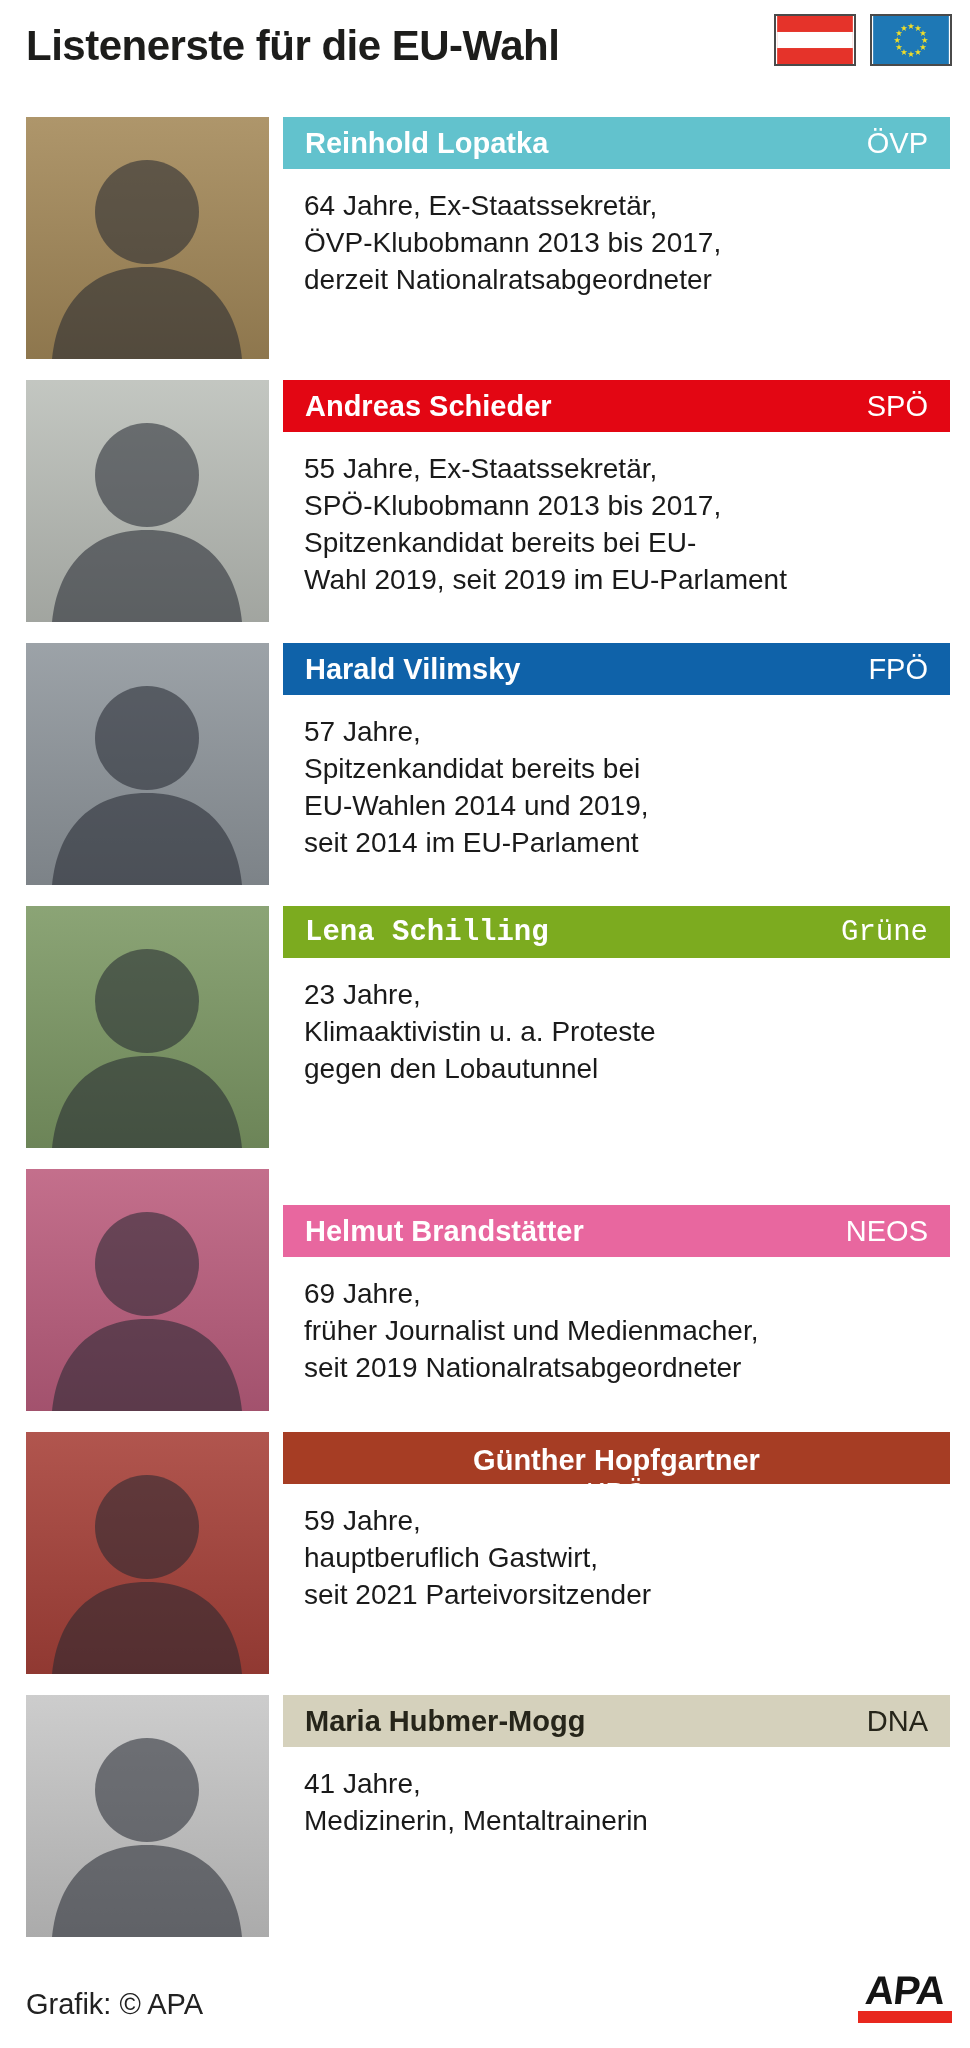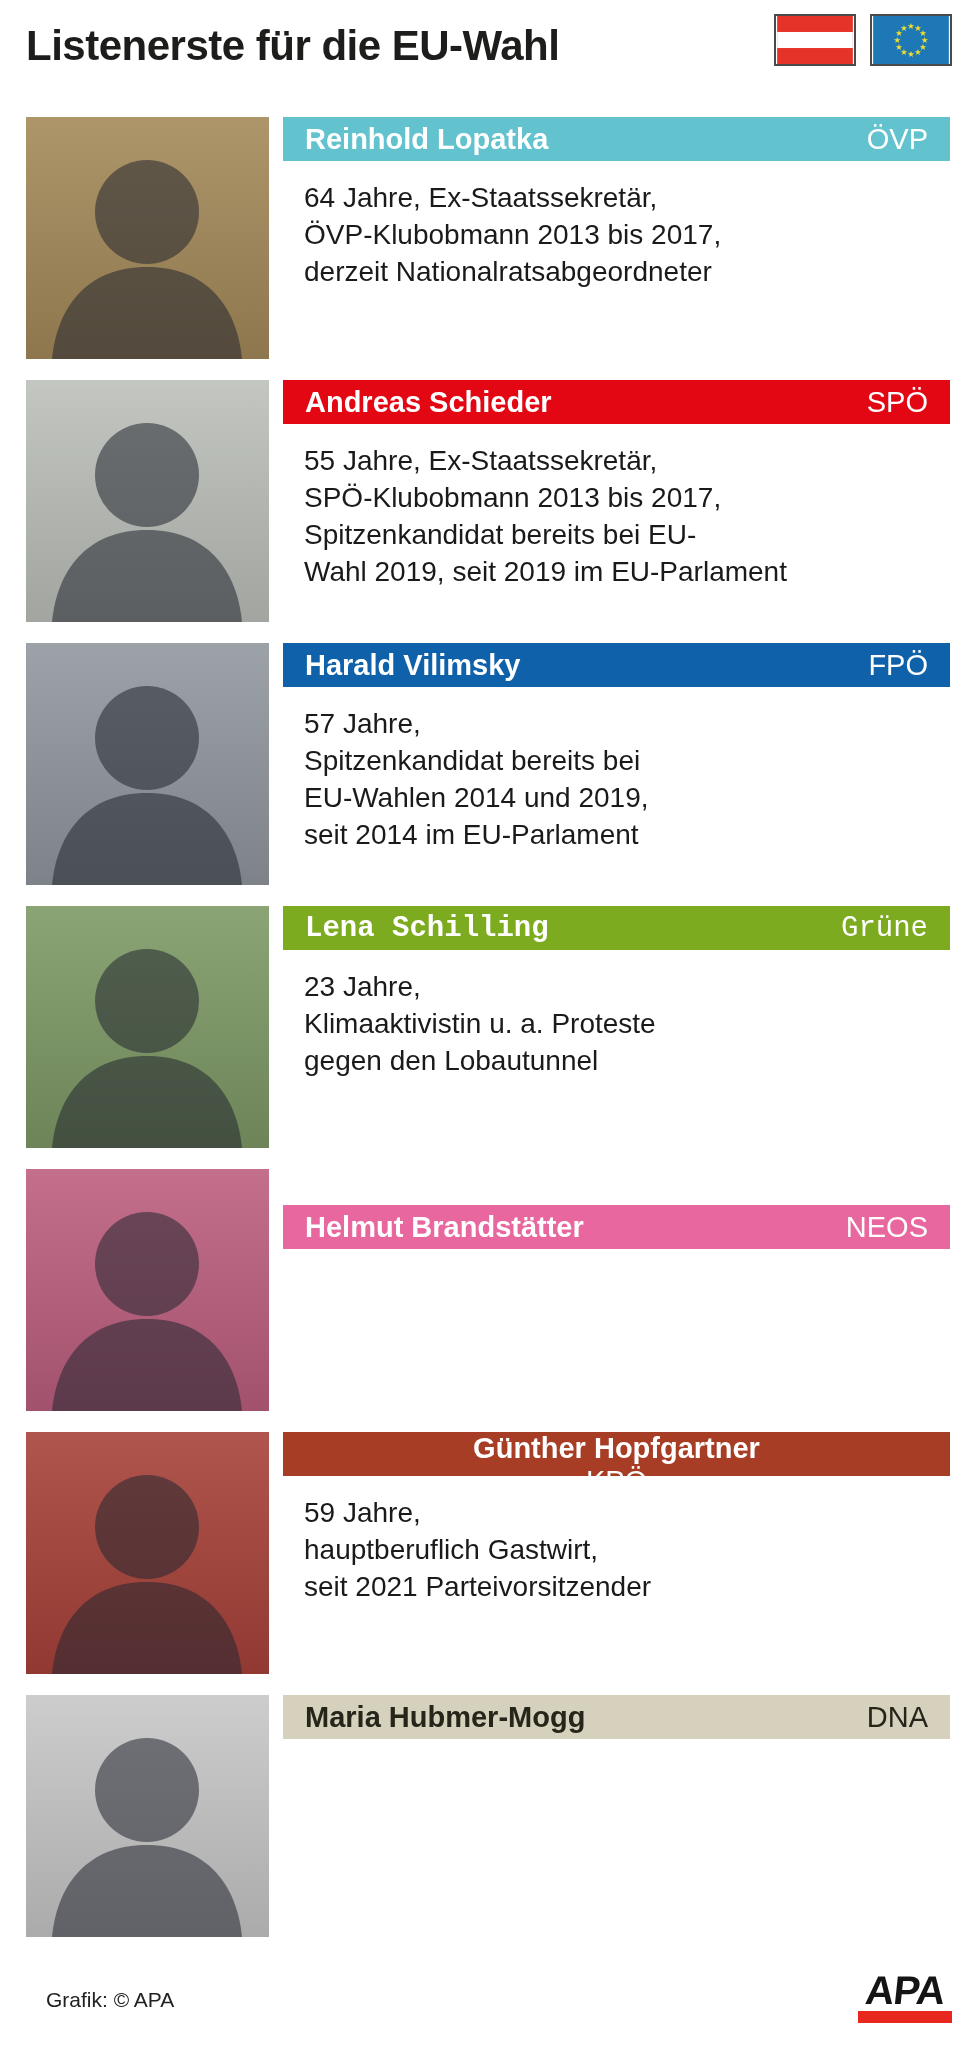--- a/index.html
+++ b/index.html
@@ -14,29 +14,29 @@
   .flag { width:82px; height:52px; border:2px solid #4a4a4a; display:block; }
 
   .rows { position:absolute; left:26px; top:117px; width:924px; }
   .row { display:flex; gap:14px; height:242px; margin-bottom:21px; }
 
   .photo { width:243px; height:242px; flex:0 0 243px; position:relative; overflow:hidden;
            background-image:linear-gradient(rgba(255,255,255,.10), rgba(0,0,0,.14)); }
   .photo svg { position:absolute; left:0; top:0; width:100%; height:100%; }
 
   .content { flex:1; min-width:0; }
-  .bar { height:44px; display:flex; align-items:center; justify-content:space-between;
-         padding:0 22px; }
+  .bar { height:52px; display:flex; align-items:center; justify-content:space-between;
+         padding:12px 22px; }
   .bar .name  { font-size:29px; font-weight:bold; white-space:nowrap; }
   .bar .party { font-size:29px; white-space:nowrap; }
 
   .desc { margin-top:18px; padding-left:21px; font-size:28px; line-height:37px;
           white-space:pre-line; color:#1a1a1a; }
 
-  .credit { position:absolute; left:26px; top:1988px; font-size:21px; color:#222222;margin-left:20px; }
+  .credit { position:absolute; left:26px; top:1988px; font-size:29px; color:#222222; }
 
   .apa-logo { position:absolute; right:18px; top:1970px; width:94px; text-align:center; }
   .apa-text { display:block; font-size:40px; font-weight:bold; letter-spacing:-1px;
               color:#141414; transform:skewX(-6deg); line-height:40px; }
   .apa-red-bar { width:94px; height:12px; margin-top:1px; }
 </style>
 </head>
 <body>
 
 <h1 class="page-title">Listenerste für die EU-Wahl</h1>
@@ -156,20 +156,23 @@
             <circle cx="121" cy="95" r="52"></circle>
             <path d="M121 150c-60 0-90 40-95 92h190c-5-52-35-92-95-92z"></path>
           </g>
         </svg>
     </div>
     <div class="content">
       <div class="bar" style="background-color: rgb(232, 103, 159); color: rgb(255, 255, 255); margin-top: 36px;">
         <span class="name">Helmut Brandstätter</span>
         <span class="party">NEOS</span>
       </div>
+      <p class="desc">69 Jahre,
+früher Journalist und Medienmacher,
+seit 2019 Nationalratsabgeordneter</p>
     </div>
   </section>
 
   <section class="row">
     <div class="photo" style="background-color: rgb(168, 66, 58);">
       <svg viewBox="0 0 243 242">
           <g fill="rgba(35,38,48,0.55)">
             <circle cx="121" cy="95" r="52"></circle>
             <path d="M121 150c-60 0-90 40-95 92h190c-5-52-35-92-95-92z"></path>
           </g>
@@ -193,20 +196,22 @@
             <circle cx="121" cy="95" r="52"></circle>
             <path d="M121 150c-60 0-90 40-95 92h190c-5-52-35-92-95-92z"></path>
           </g>
         </svg>
     </div>
     <div class="content">
       <div class="bar" style="background-color: rgb(213, 209, 188); color: rgb(38, 37, 26);">
         <span class="name">Maria Hubmer-Mogg</span>
         <span class="party">DNA</span>
       </div>
+      <p class="desc">41 Jahre,
+Medizinerin, Mentaltrainerin</p>
     </div>
   </section>
 
 </main>
 
 <span class="credit">Grafik: © APA</span>
 
 <div class="apa-logo">
   <span class="apa-text">APA</span>
   <div class="apa-red-bar" style="background-color: rgb(232, 40, 30);"></div>

